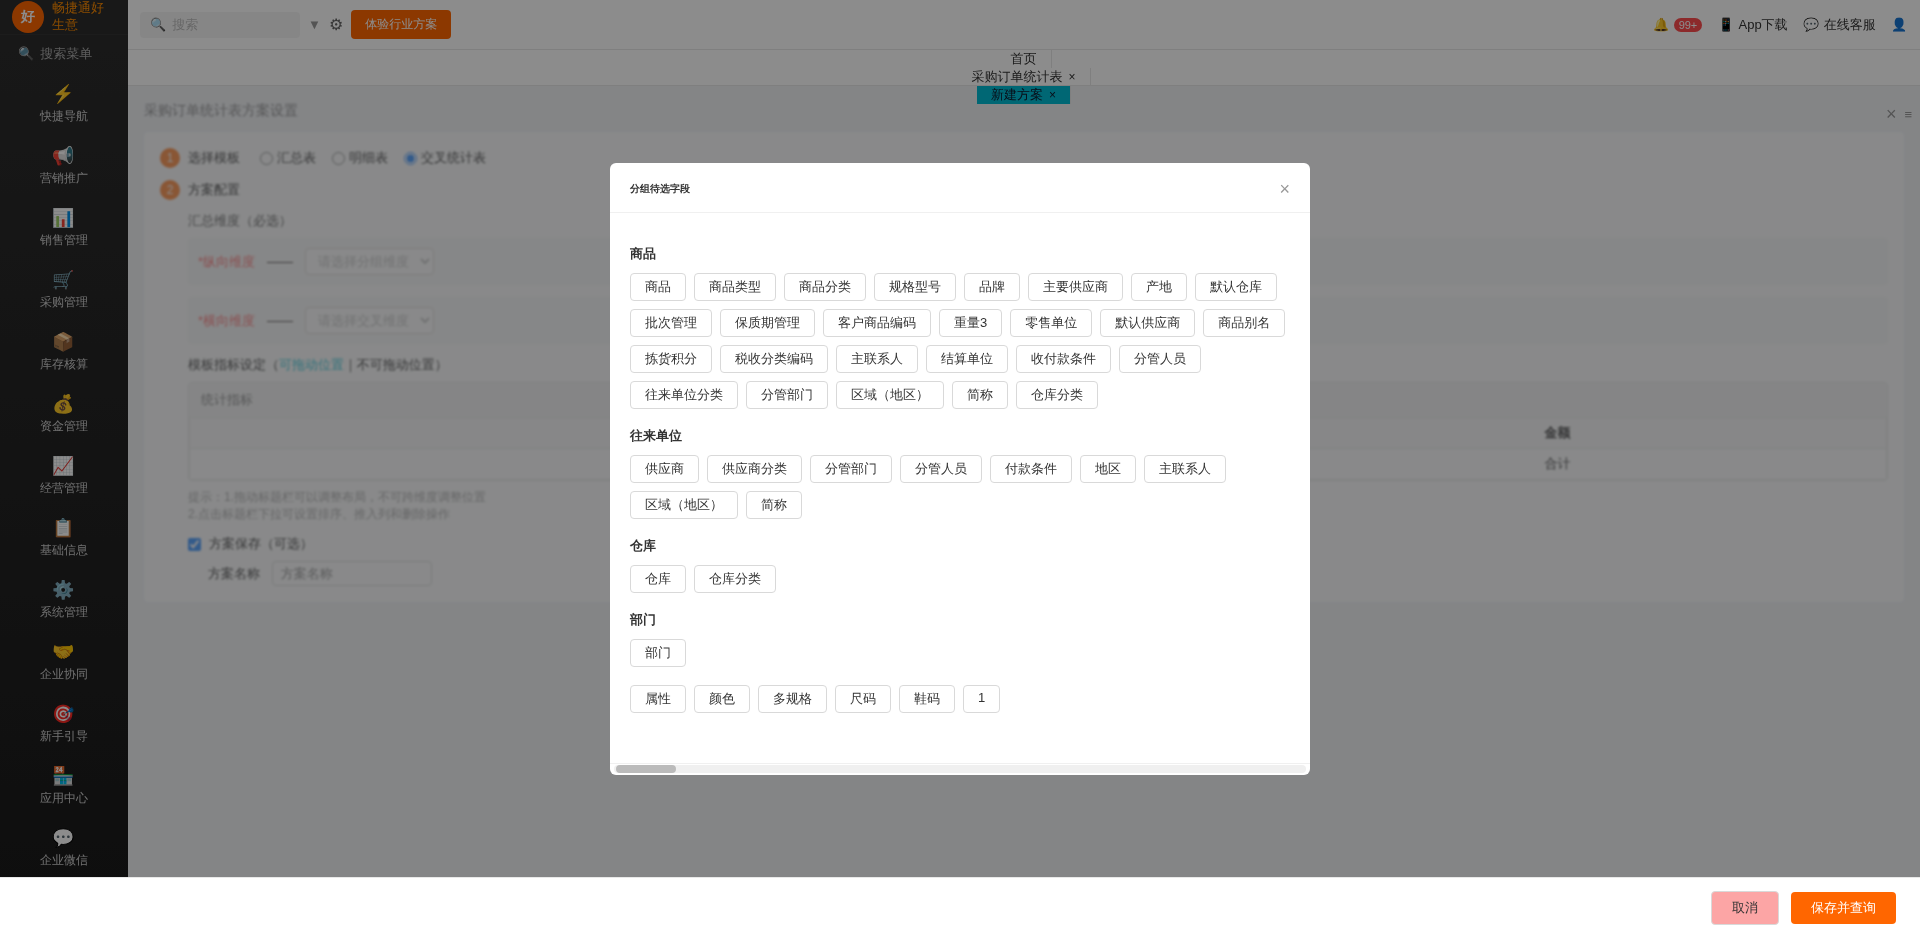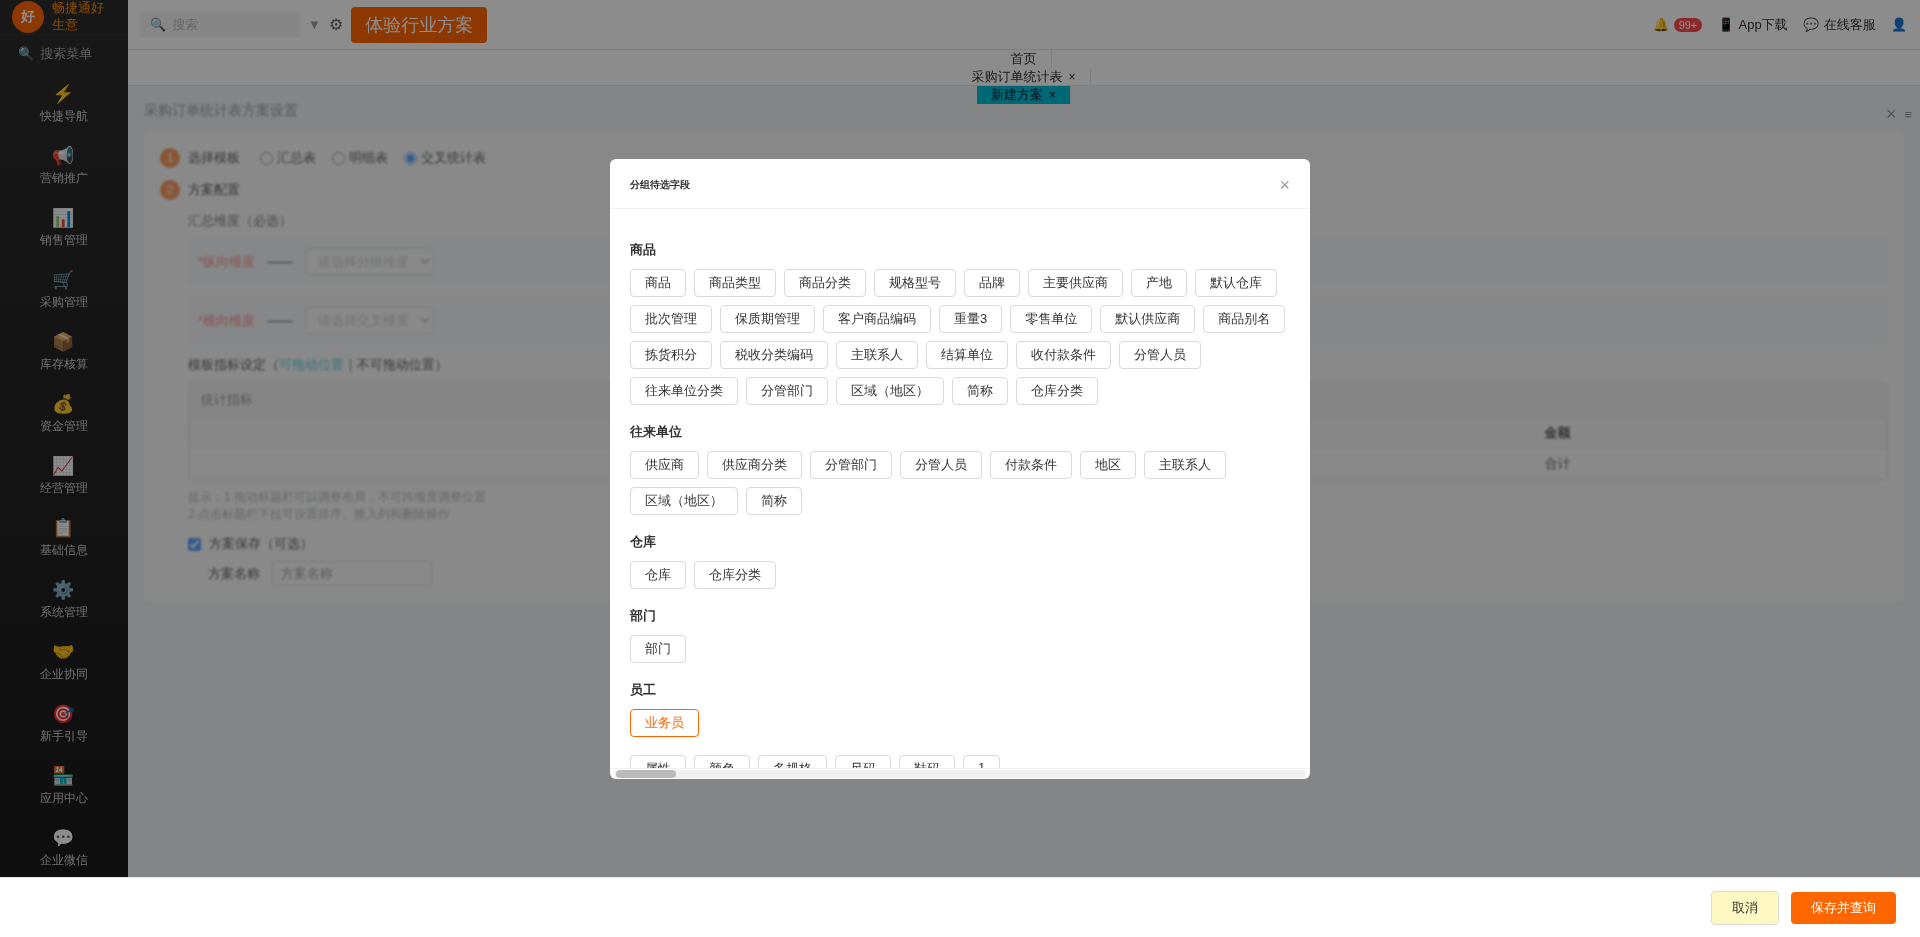--- a/index.html
+++ b/index.html
@@ -26,21 +26,21 @@
     .sidebar-item .icon { font-size: 18px; margin-bottom: 3px; }
 
     
     .topbar {
       position: fixed; left: 128px; top: 0; right: 0; height: 50px; background: #fff; display: flex; align-items: center; border-bottom: 1px solid #e8e8e8; z-index: 9; padding: 0 12px; gap: 8px;
     }
     .topbar-search {
       display: flex; align-items: center; background: #f5f5f5; border-radius: 4px; padding: 4px 10px; width: 160px; gap: 6px; color: #999; font-size: 13px;
     }
     .topbar-right { margin-left: auto; display: flex; align-items: center; gap: 16px; }
-    .topbar-btn { background: #ff6600; color: white; border: none; border-radius: 4px; padding: 6px 14px; font-size: 18px; cursor: pointer; }
+    .topbar-btn { background: #ff6600; color: white; border: none; border-radius: 4px; padding: 6px 14px; font-size: 12px; cursor: pointer; }
     .badge { background: #ff4d4f; color: white; border-radius: 10px; padding: 1px 5px; font-size: 11px; }
     .topbar-icon-item { display: flex; align-items: center; gap: 4px; color: #333; font-size: 13px; cursor: pointer; }
 
     
     .tabbar {
       position: fixed; left: 128px; top: 50px; right: 0; height: 36px; background: #fff; border-bottom: 1px solid #e8e8e8; display: flex; align-items: center; padding: 0 8px; z-index: 8; flex-direction: column;
     }
     .tab {
       display: flex; align-items: center; padding: 0 14px; height: 36px; font-size: 13px; cursor: pointer; color: #333; border-right: 1px solid #e8e8e8; gap: 6px;
     }
@@ -89,21 +89,21 @@
     }
     .field-tag.highlighted { border-color: #ff6600; color: #ff6600; }
 
     
     .bg-content { filter: blur(1px); opacity: 0.6; }
 
     
     .modal-footer-area {
       position: fixed; bottom: 0; left: 0; right: 0; height: 60px; background: #fff; border-top: 1px solid #e8e8e8; display: flex; align-items: center; justify-content: flex-end; padding: 0 24px; gap: 12px; z-index: 101;
     }
-    .btn-cancel { border: 1px solid #d9d9d9; background: #fef9c3; border-radius: 4px; padding: 7px 20px; font-size: 13px; cursor: pointer; color: #333; }
+    .btn-cancel { border: 1px solid #d9d9d9; background: #fca5a5; border-radius: 4px; padding: 7px 20px; font-size: 13px; cursor: pointer; color: #333; }
     .btn-save { background: #ff6600; color: white; border: none; border-radius: 4px; padding: 7px 20px; font-size: 13px; cursor: pointer; }
 
     
     .settings-area { background: white; border-radius: 4px; padding: 16px; }
     .section-header { display: flex; align-items: center; gap: 8px; margin-bottom: 12px; }
     .section-num { background: #ff6600; color: white; border-radius: 50%; width: 20px; height: 20px; display: flex; align-items: center; justify-content: center; font-size: 12px; }
   </style>
 </head>
 <body>
 
@@ -364,26 +364,20 @@
         </div>
       </div>
 
       <div class="field-section">
         <div class="section-title">部门</div>
         <div class="field-tags">
           <span class="field-tag">部门</span>
         </div>
       </div>
 
-      <div class="field-section">
-        <div class="section-title">员工</div>
-        <div class="field-tags">
-          <span class="field-tag highlighted" style="border-color:#ff6600; color:#ff6600;">业务员</span>
-        </div>
-      </div>
 
       <div class="field-section">
         <div class="field-tags">
           <span class="field-tag">属性</span>
           <span class="field-tag">颜色</span>
           <span class="field-tag">多规格</span>
           <span class="field-tag">尺码</span>
           <span class="field-tag">鞋码</span>
           <span class="field-tag">1</span>
         </div>

